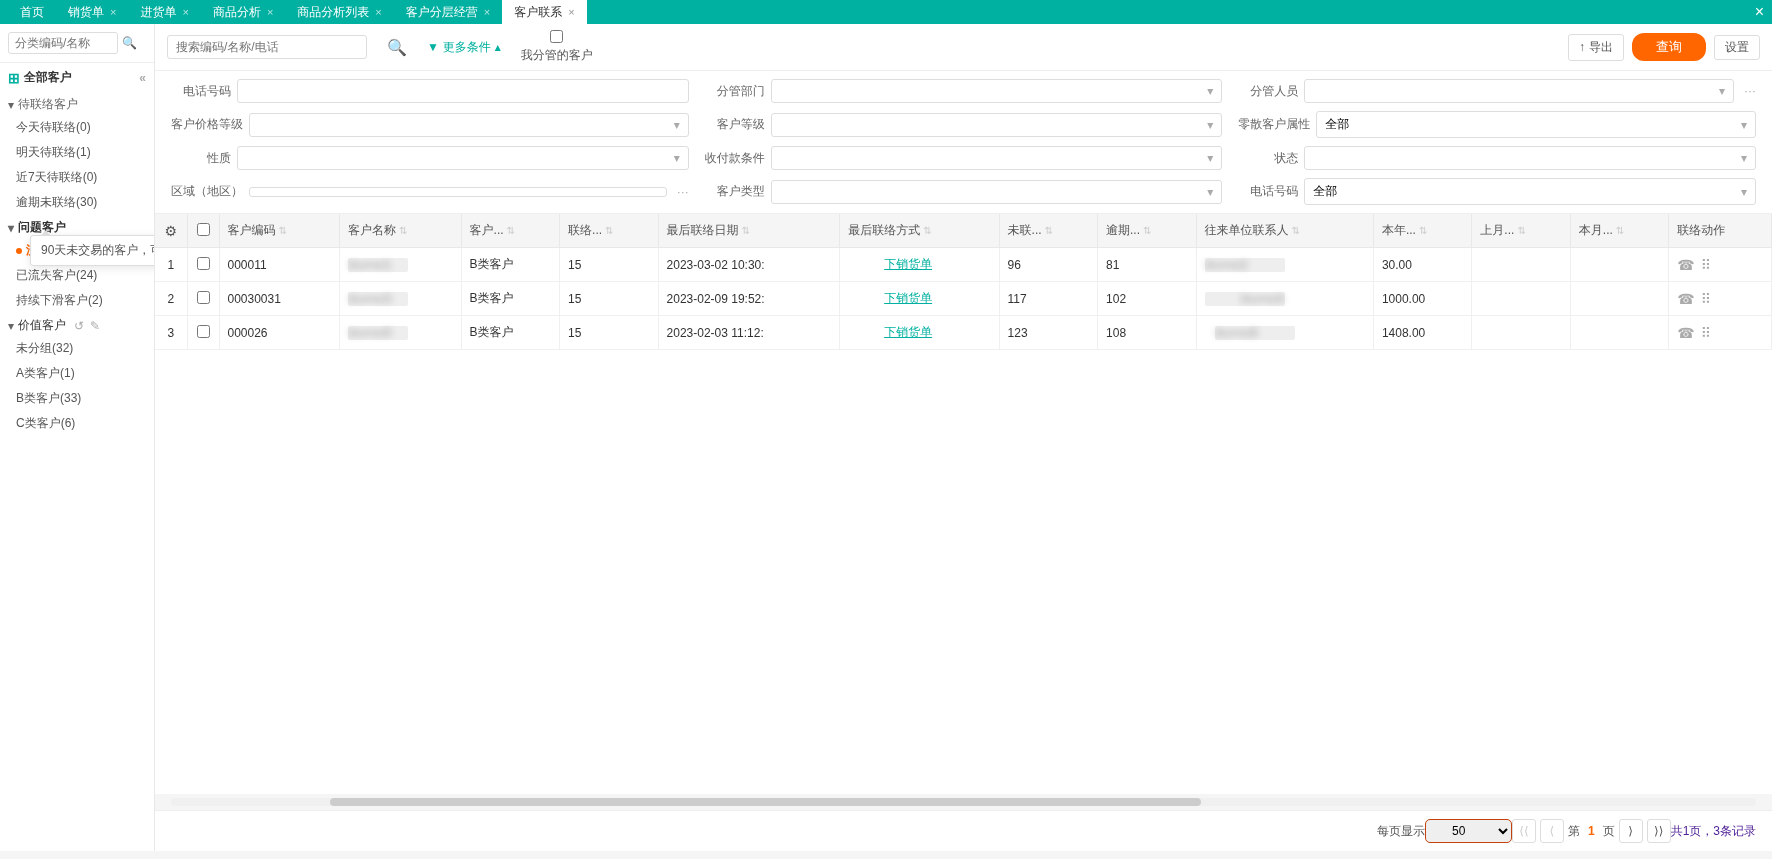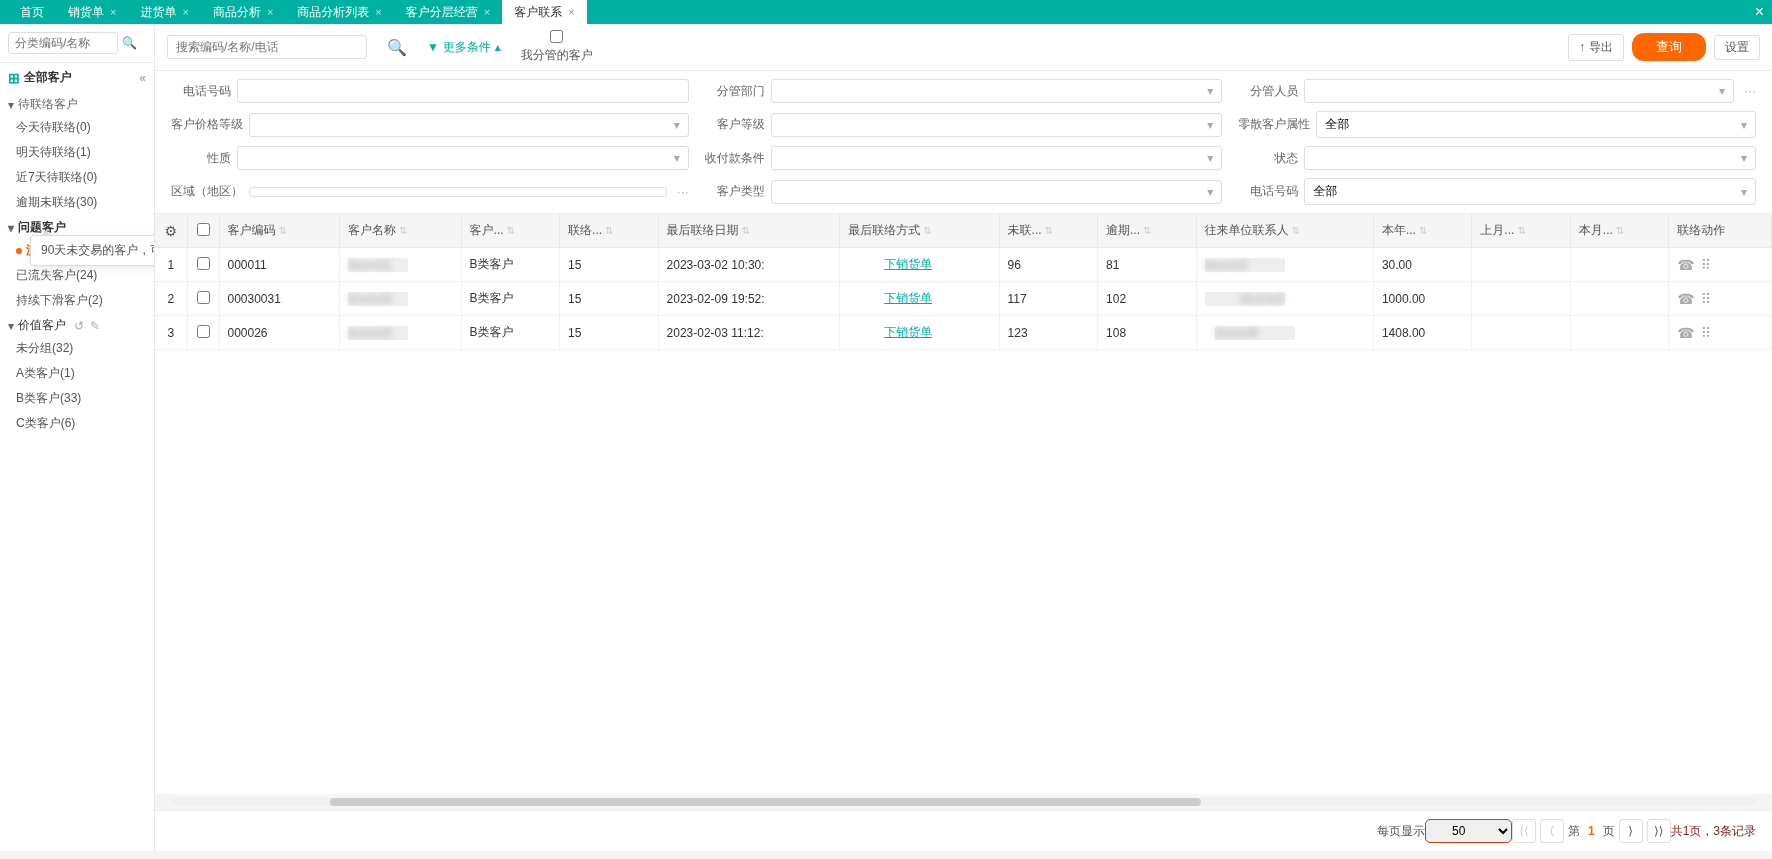--- a/index.html
+++ b/index.html
@@ -356,21 +356,21 @@
       cursor: pointer;
       display: flex; align-items: center; justify-content: center;
       color: #555;
     }
     .pagination-btn:disabled { color: #ccc; cursor: default; }
     .pagination-current {
       color: #ff6600;
       font-weight: bold;
       padding: 0 4px;
     }
-    .pagination-info { color: #7f1d1d; }
+    .pagination-info { color: #4c1d95; }
     .scrollbar-track {
       height: 8px;
       background: #f0f0f0;
       border-radius: 4px;
       margin: 4px 16px;
     }
     .scrollbar-thumb {
       height: 8px;
       background: #ccc;
       border-radius: 4px;

